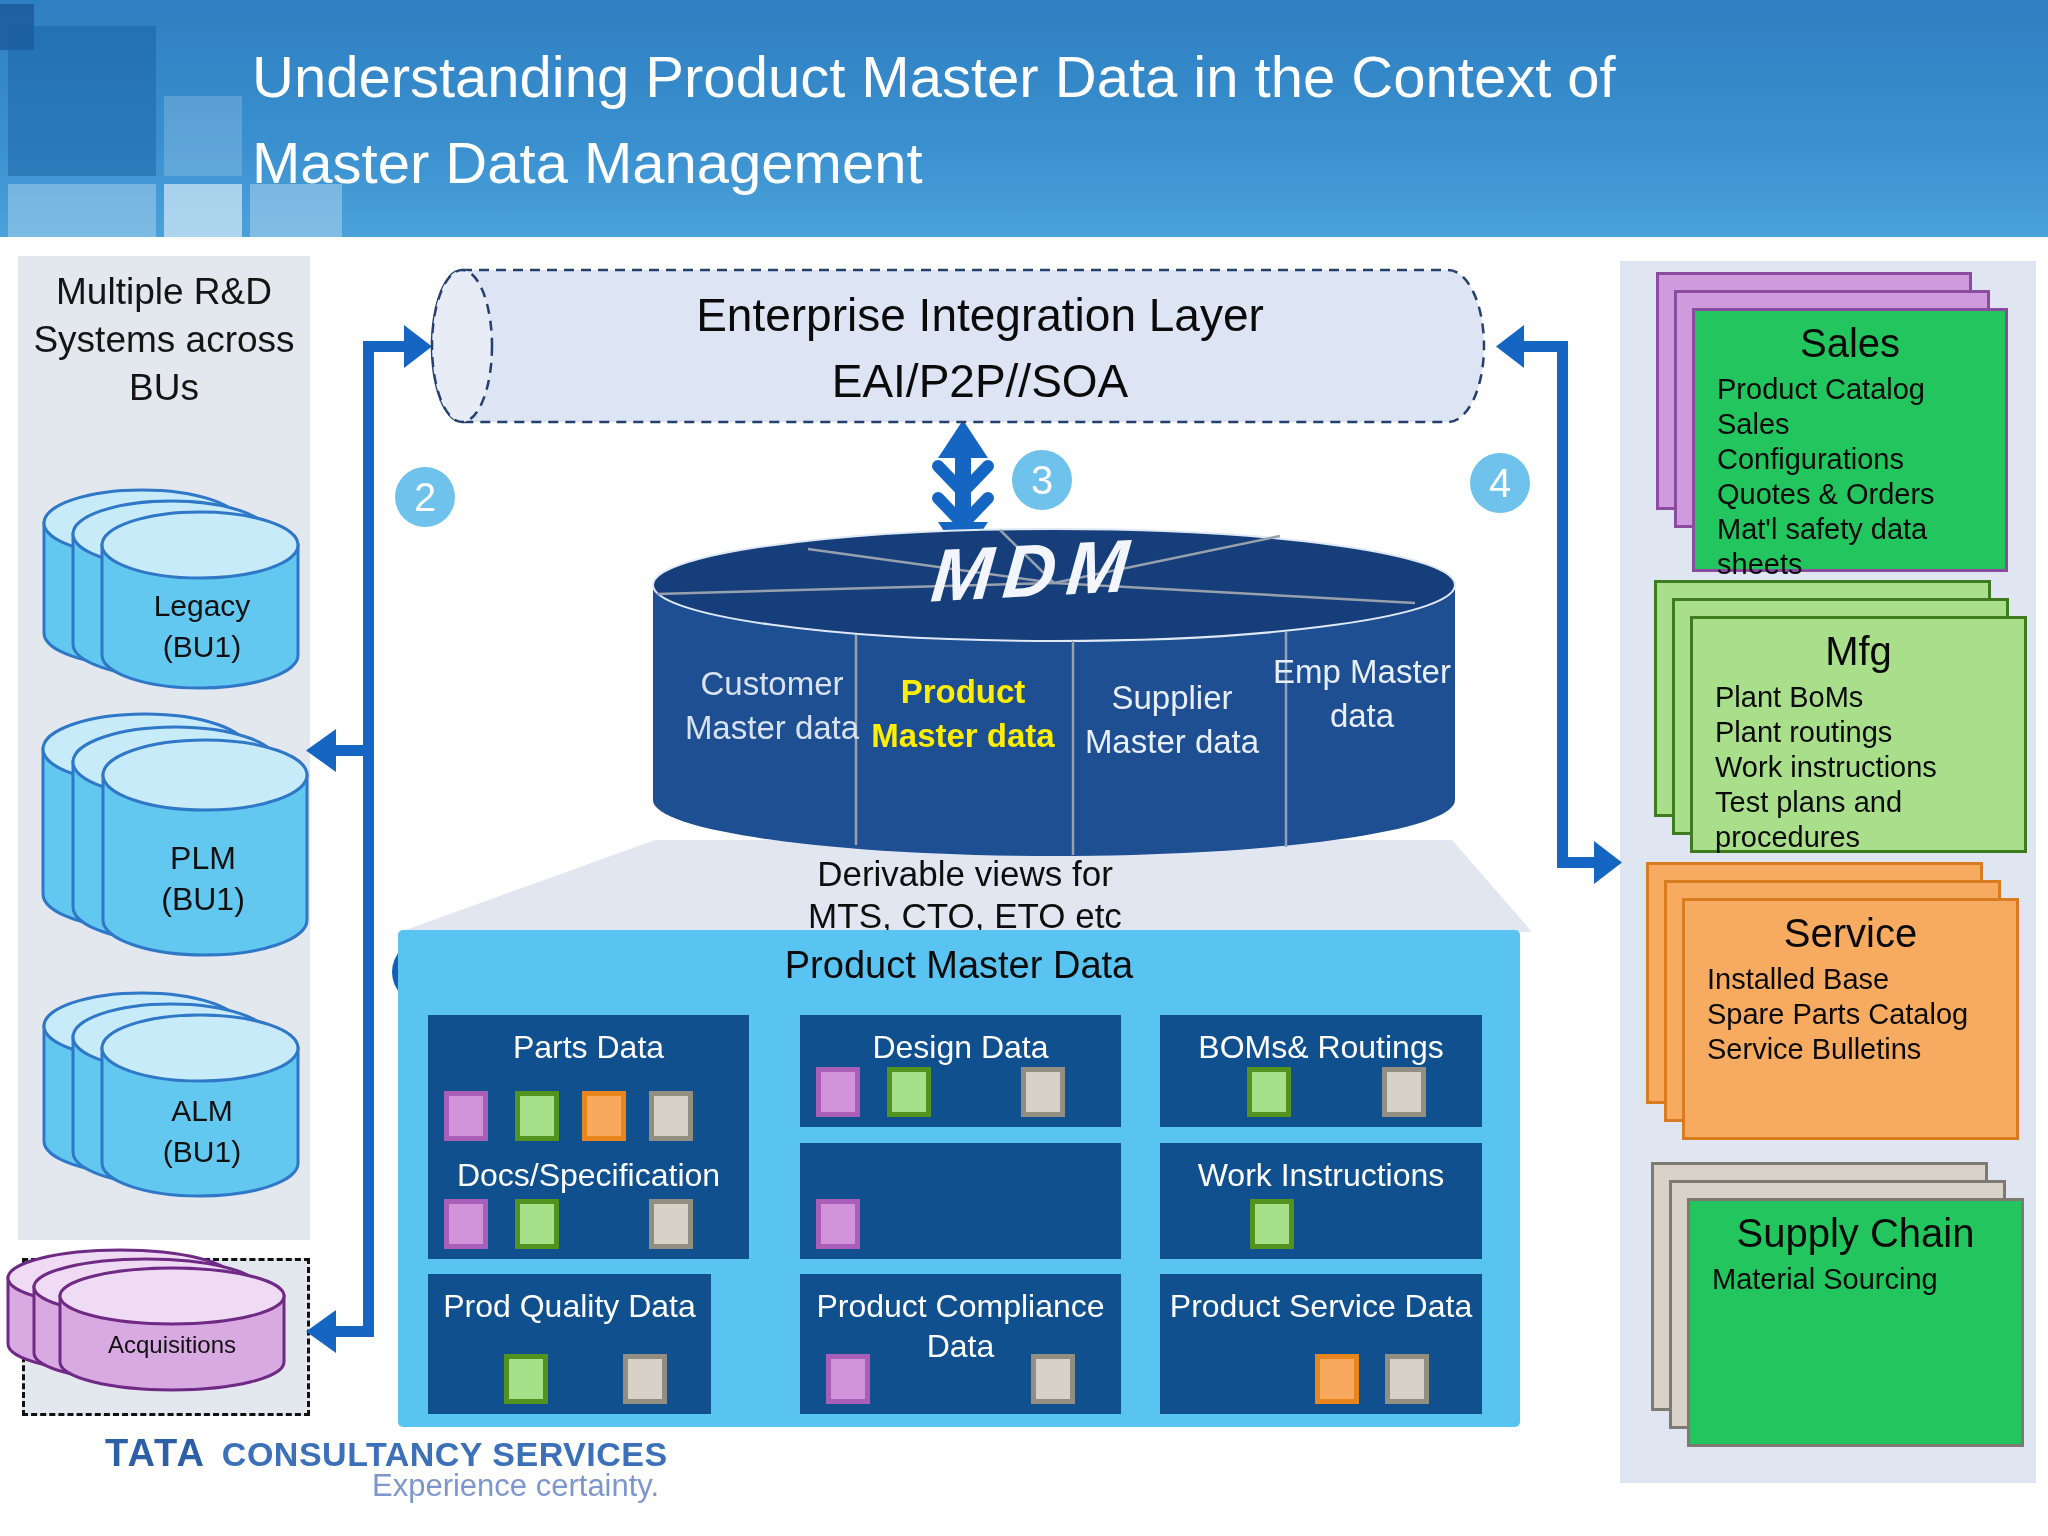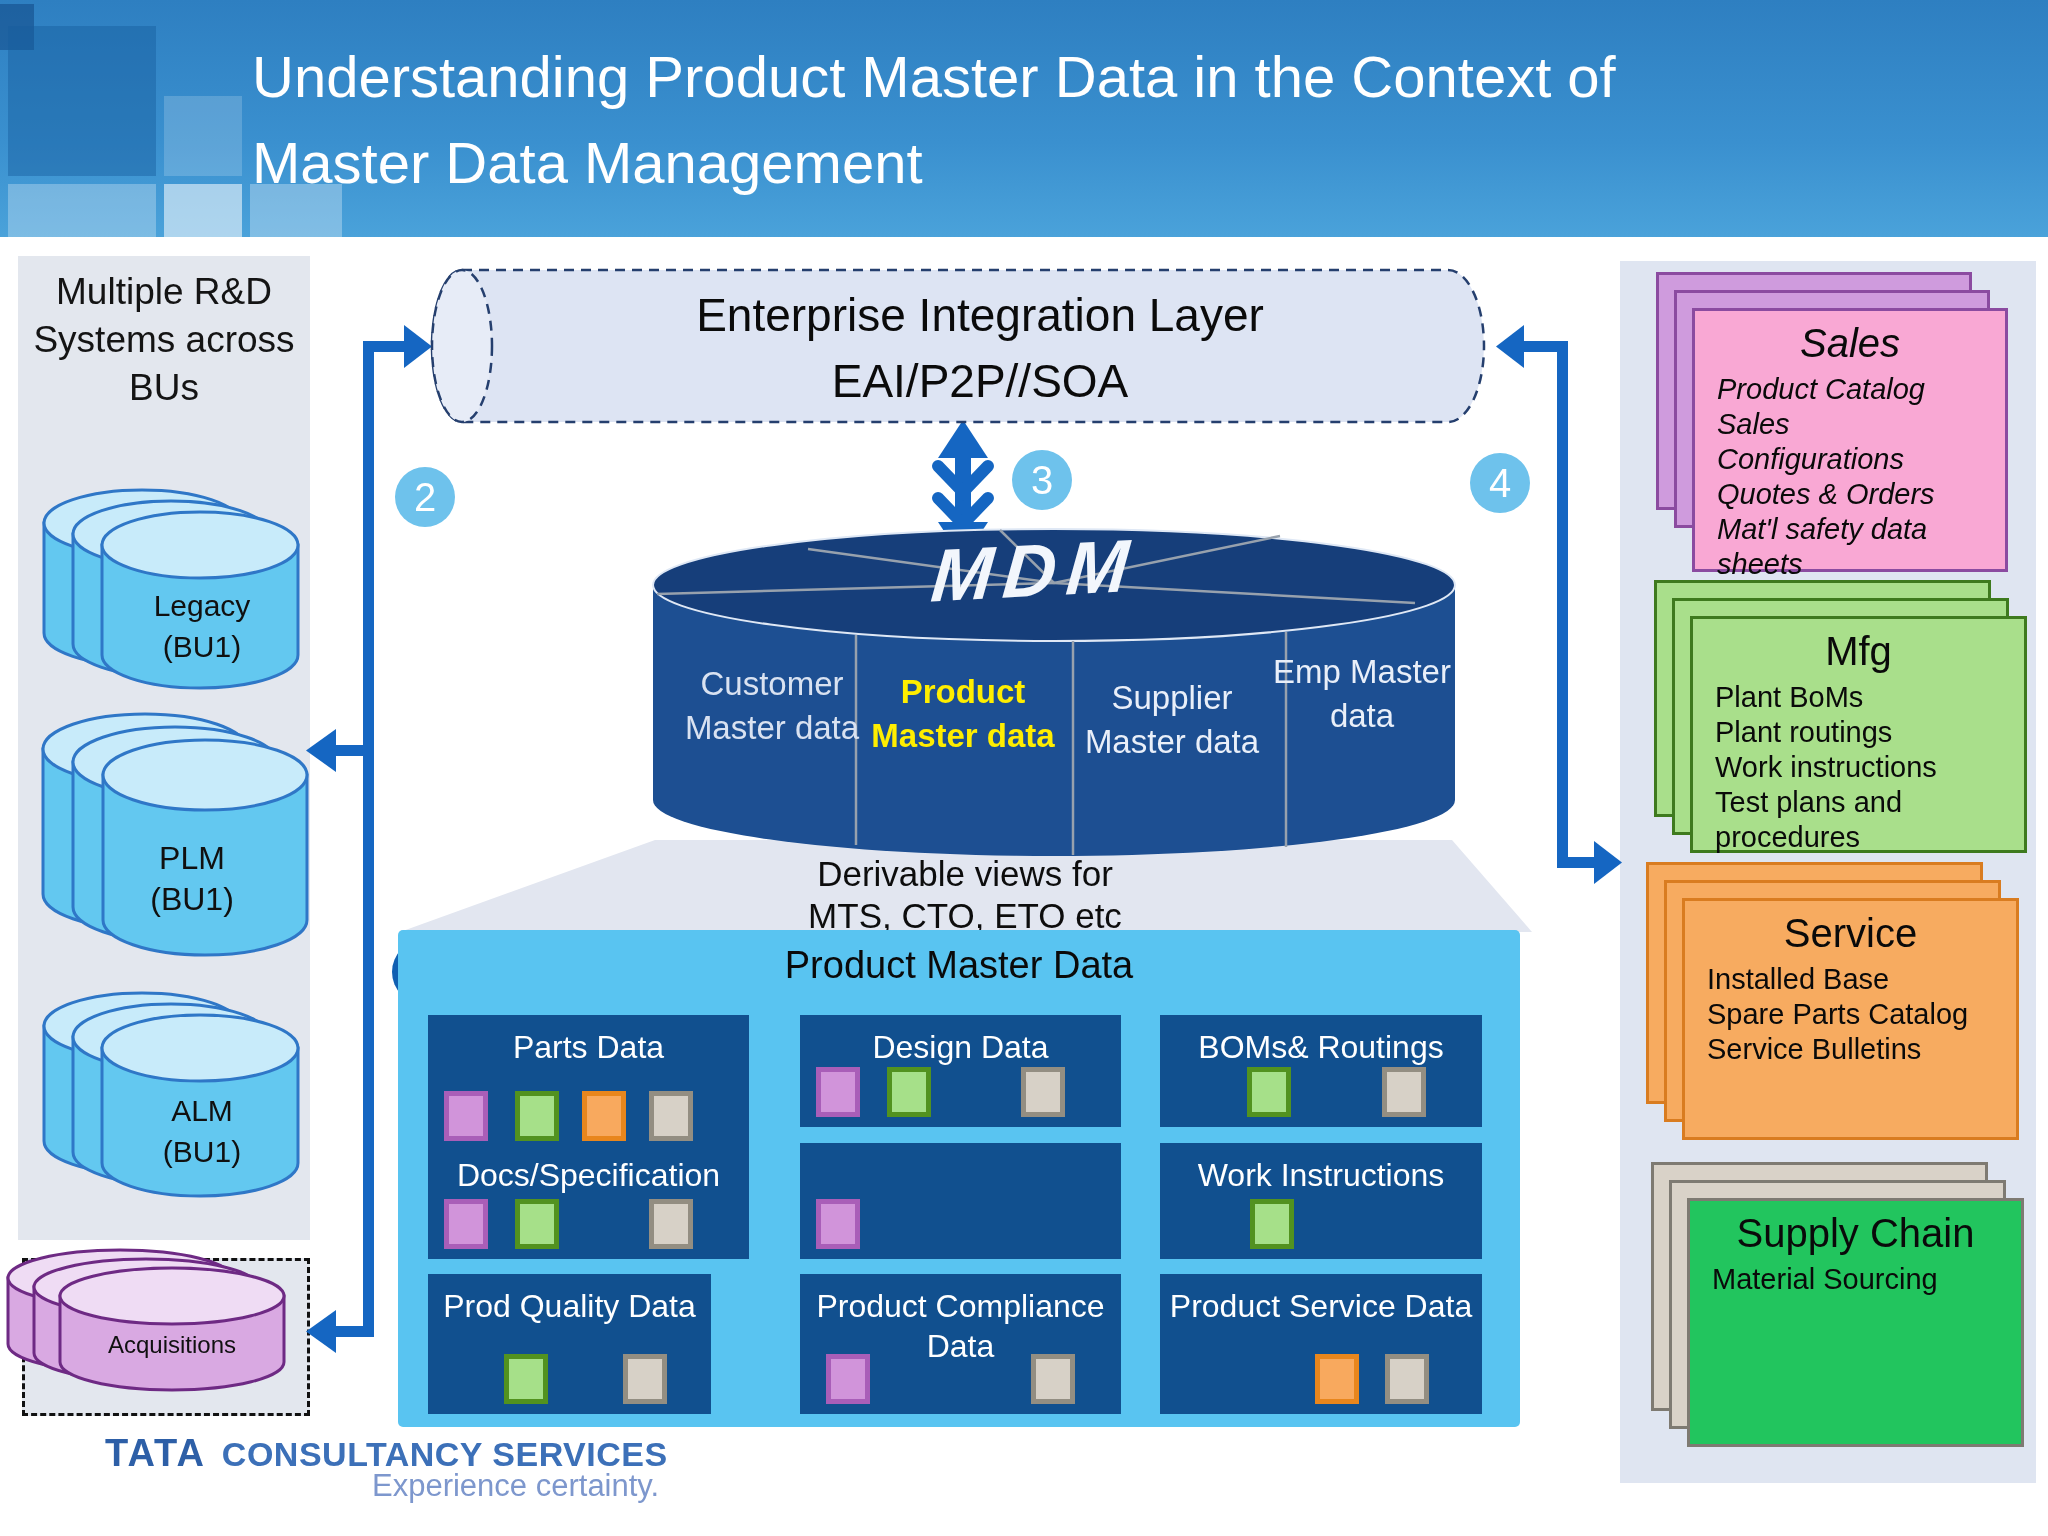--- a/index.html
+++ b/index.html
@@ -20,21 +20,21 @@
   
   .panel-left{position:absolute;left:18px;top:256px;width:292px;height:984px;background:#e3e7ee;}
   .panel-right{position:absolute;left:1620px;top:261px;width:416px;height:1222px;background:#dfe5f1;}
   .acq-box{position:absolute;left:22px;top:1258px;width:282px;height:152px;background:#e3e7ee;
            border:3px dashed #111;}
   .panel-heading{position:absolute;left:30px;top:268px;width:268px;text-align:center;
                  font-size:37px;line-height:48px;color:#141414;}
   
   .cyl-label{position:absolute;width:200px;text-align:center;font-size:30px;line-height:41px;color:#101010;}
   .lbl-legacy{left:102px;top:585px;}
-  .lbl-plm{left:92px;top:838px;font-size:32px;}
+  .lbl-plm{left:103px;top:838px;font-size:32px;}
   .lbl-alm{left:102px;top:1090px;}
   .lbl-acq{left:62px;top:1324px;width:220px;font-size:24px;}
   
   .eil-text{position:absolute;left:540px;top:282px;width:880px;text-align:center;
             font-size:46px;line-height:66px;color:#0b0b0b;}
   
   .mdm-word{position:absolute;left:905px;top:528px;width:260px;text-align:center;color:#f2f6fc;
             font-size:74px;font-weight:700;font-style:italic;letter-spacing:10px;
             transform:rotate(-3deg) skewX(-8deg);}
   .seg{position:absolute;width:200px;text-align:center;font-size:33px;line-height:44px;color:#e9eff9;}
@@ -308,21 +308,21 @@
     <div class="tile-title">Product Service Data</div>
     <div class="tile-squares">
         <span class="sq" style="left: 48%; background: rgb(248, 169, 94); border-color: rgb(232, 134, 29);"></span>
         <span class="sq" style="left: 70%; background: rgb(215, 209, 199); border-color: rgb(147, 142, 130);"></span>
       </div>
   </div>
 
   <div class="stack" style="left:1692px;top:308px;width:316px;height:238px">
     <div class="card layer2" style="width: 316px; height: 238px; background: rgb(207, 155, 221); border-color: rgb(139, 75, 160);"></div>
     <div class="card layer1" style="width: 316px; height: 238px; background: rgb(207, 155, 221); border-color: rgb(139, 75, 160);"></div>
-    <div class="card front" style="width: 316px; height: 264px; background: #f9a8d4; border-color: rgb(139, 75, 160); font-style: italic;">
+    <div class="card front" style="width: 316px; height: 264px; background: #22c55e; border-color: rgb(139, 75, 160);">
       <div class="card-title">Sales</div>
       <div class="card-item">Product Catalog</div>
       <div class="card-item">Sales Configurations</div>
       <div class="card-item">Quotes &amp; Orders</div>
       <div class="card-item">Mat'l safety data sheets</div>
     </div>
   </div>
 
   <div class="stack" style="left:1690px;top:616px;width:337px;height:237px">
     <div class="card layer2" style="width: 337px; height: 237px; background: rgb(169, 223, 139); border-color: rgb(62, 122, 30);"></div>

